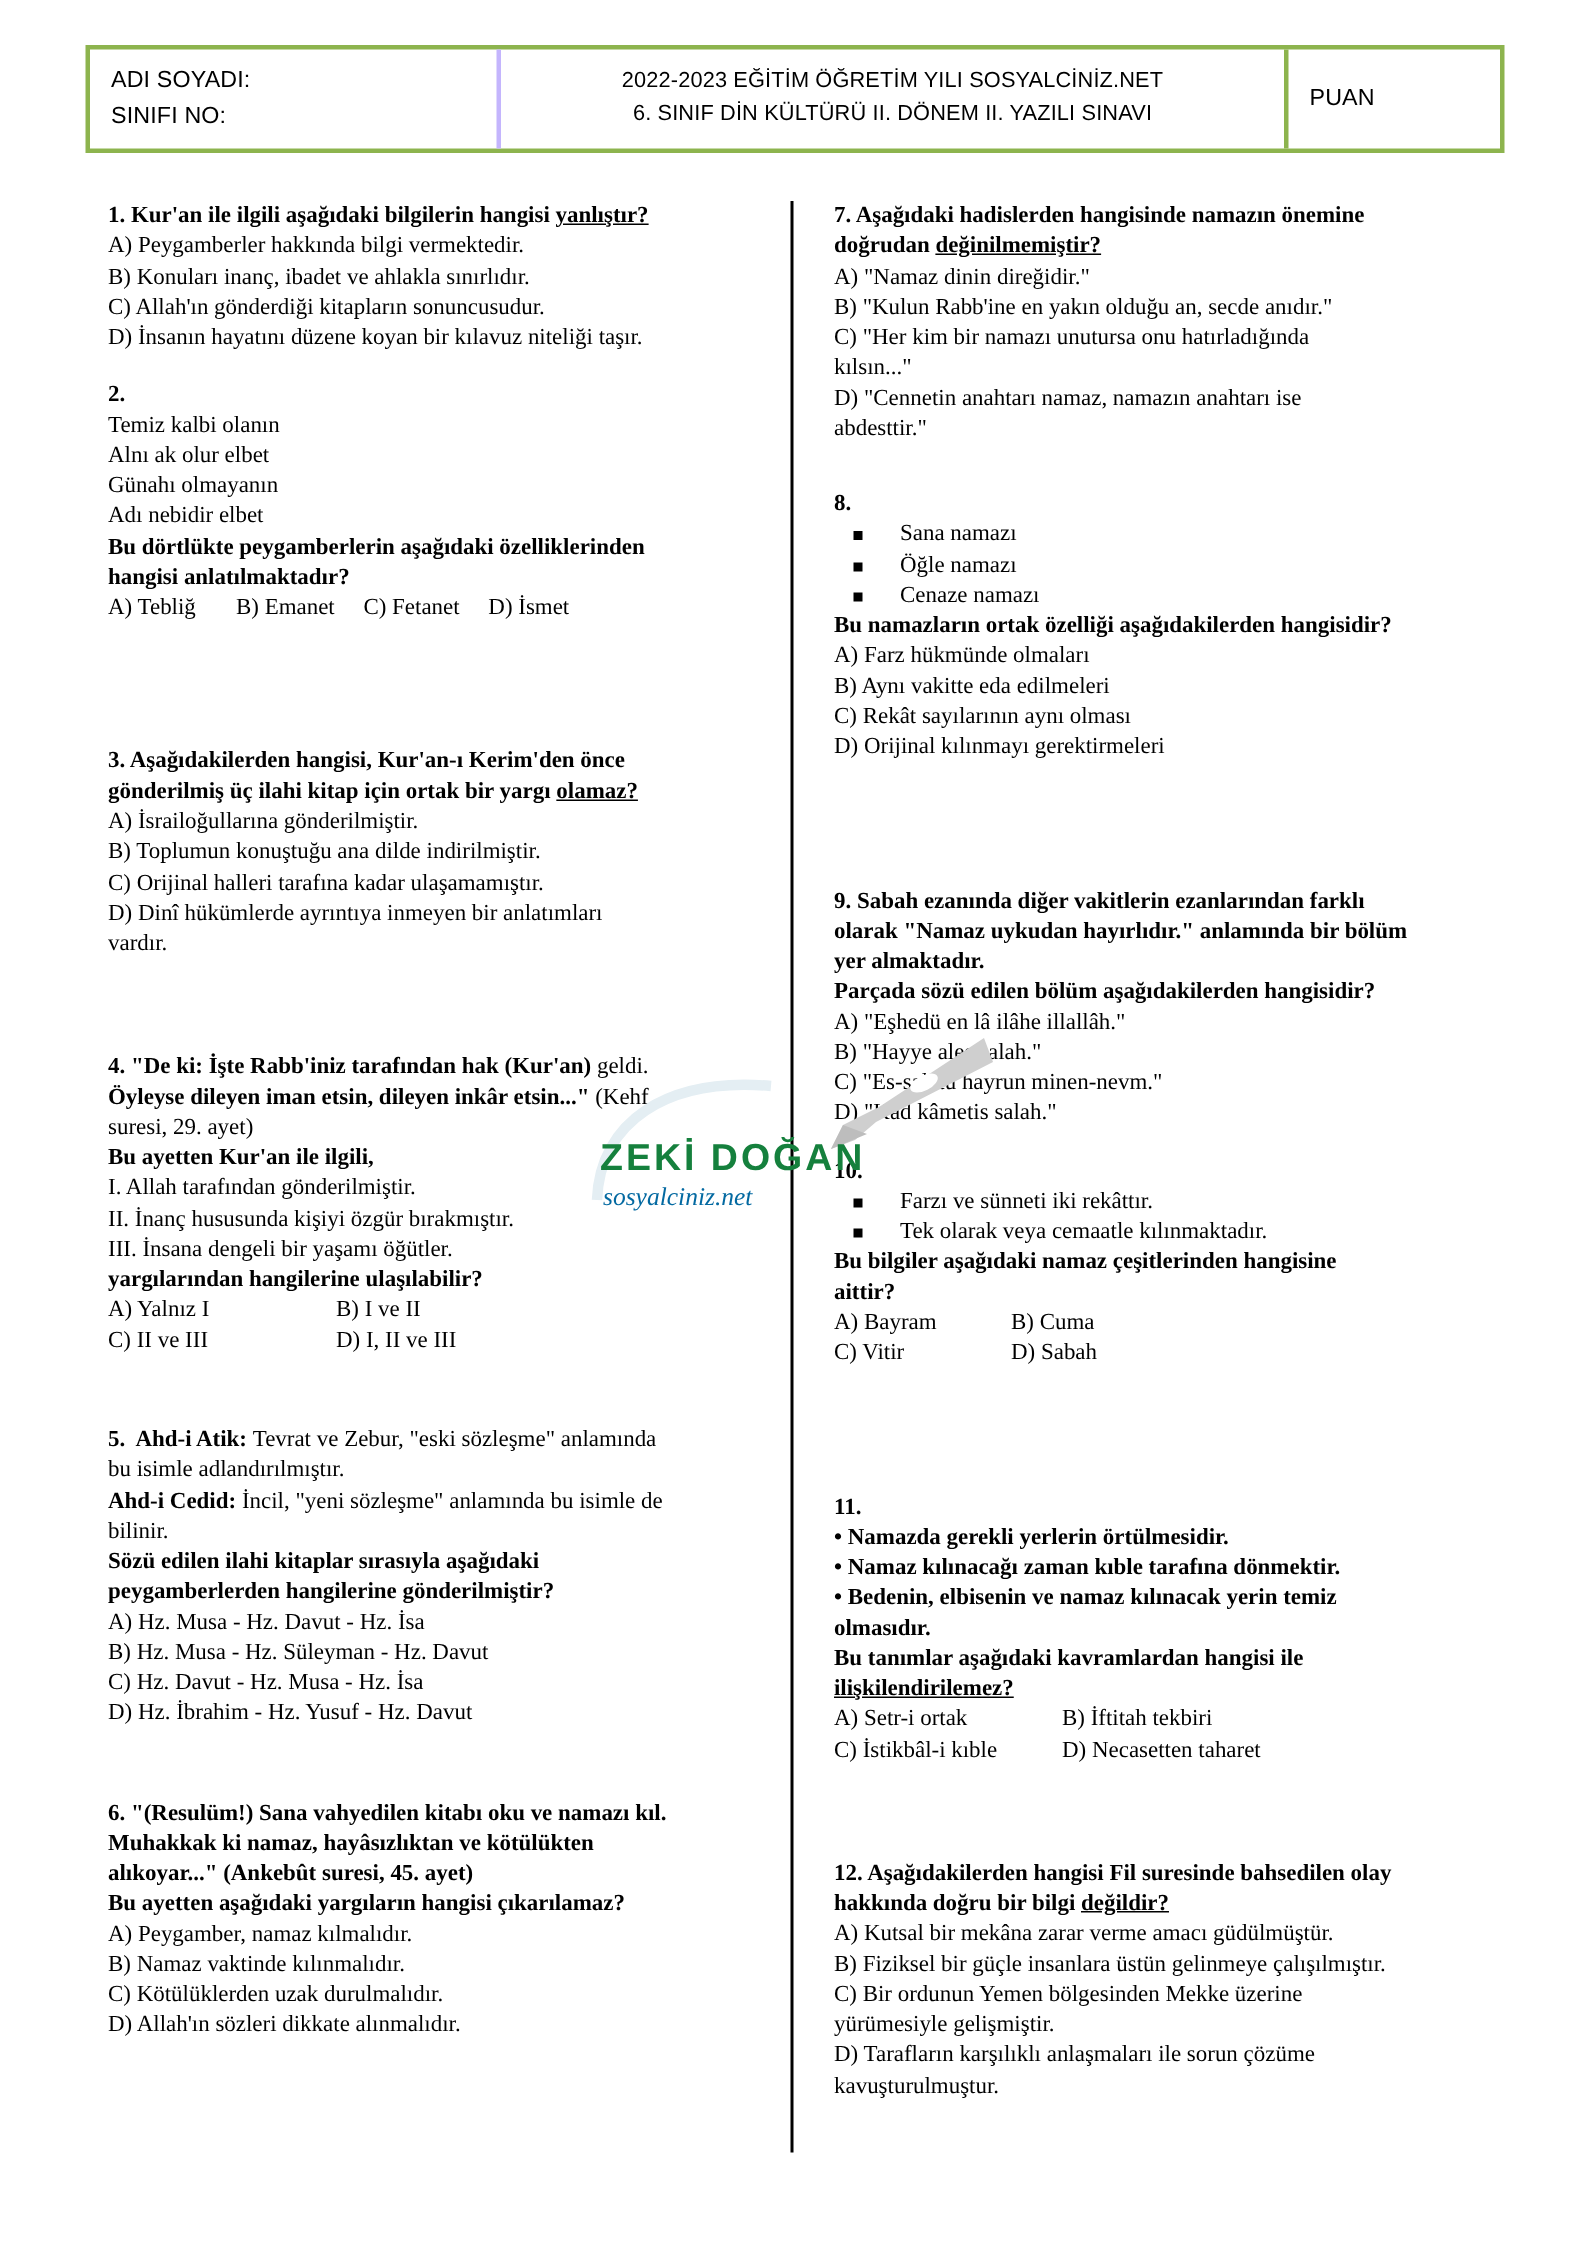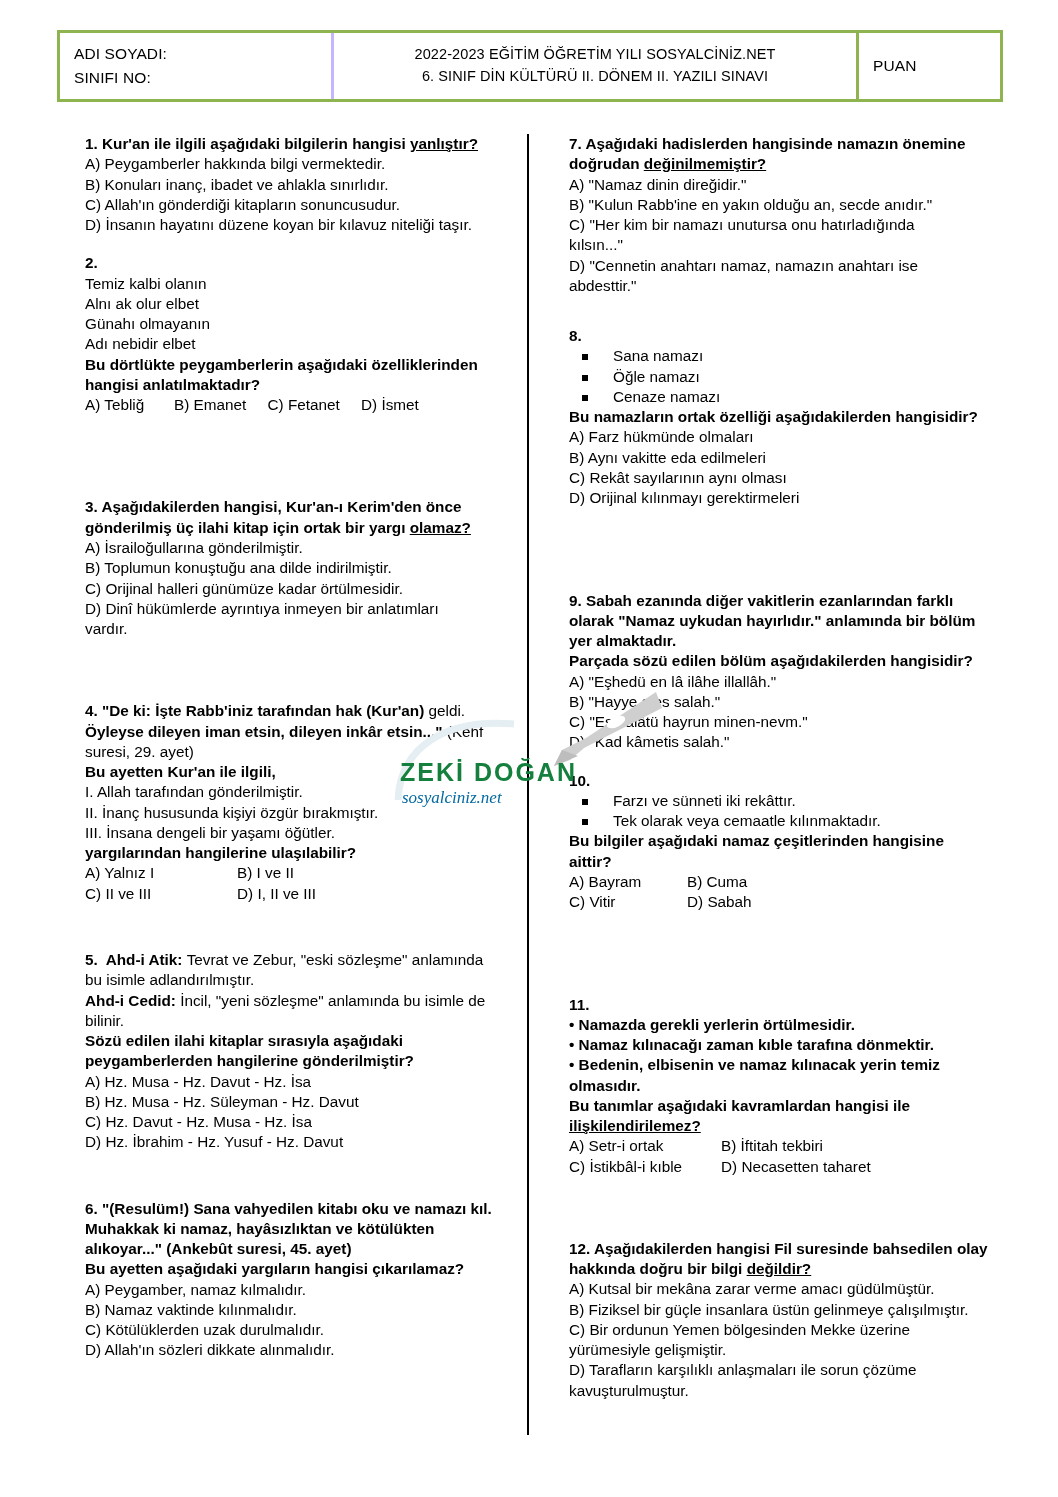--- a/index.html
+++ b/index.html
@@ -78,21 +78,22 @@
     position: absolute;
     left: 527px;
     top: 134px;
     width: 2px;
     height: 1301px;
     background: #000000;
   }
 
   
   .q {
-    margin: 0 0 0 13px;
+    margin: 0 0 0 0;
+    font-family: Liberation Serif, serif;
   }
   .ln {
     font-size: 15.3px;
     line-height: 1.325;
     white-space: pre-wrap;
   }
   .ln.b { font-weight: bold; }
   .u-seg { text-decoration: underline; }
   .spacer-s  { height: 18px; }
   .spacer-m  { height: 30px; }
@@ -224,21 +225,21 @@
       <div class="ln">A) Tebliğ       B) Emanet     C) Fetanet     D) İsmet</div>
     </div>
 
     <div class="spacer-xxl"></div>
 
     <div class="q">
       <div class="ln b">3. Aşağıdakilerden hangisi, Kur'an-ı Kerim'den önce</div>
       <div class="ln b"><span>gönderilmiş üç ilahi kitap için ortak bir yargı </span><span class="u-seg">olamaz?</span></div>
       <div class="ln">A) İsrailoğullarına gönderilmiştir.</div>
       <div class="ln">B) Toplumun konuştuğu ana dilde indirilmiştir.</div>
-      <div class="ln">C) Orijinal halleri günümüze kadar örtülmesidir.</div>
+      <div class="ln">C) Orijinal halleri tarafına kadar ulaşamamıştır.</div>
       <div class="ln">D) Dinî hükümlerde ayrıntıya inmeyen bir anlatımları</div>
       <div class="ln">vardır.</div>
     </div>
 
     <div class="spacer-xl"></div>
 
     <div class="q">
       <div class="ln"><span style="font-weight:bold">4. "De ki: İşte Rabb'iniz tarafından hak (Kur'an) </span><span>geldi.</span></div>
       <div class="ln"><span style="font-weight:bold">Öyleyse dileyen iman etsin, dileyen inkâr etsin..." </span><span>(Kehf</span></div>
       <div class="ln">suresi, 29. ayet)</div>

